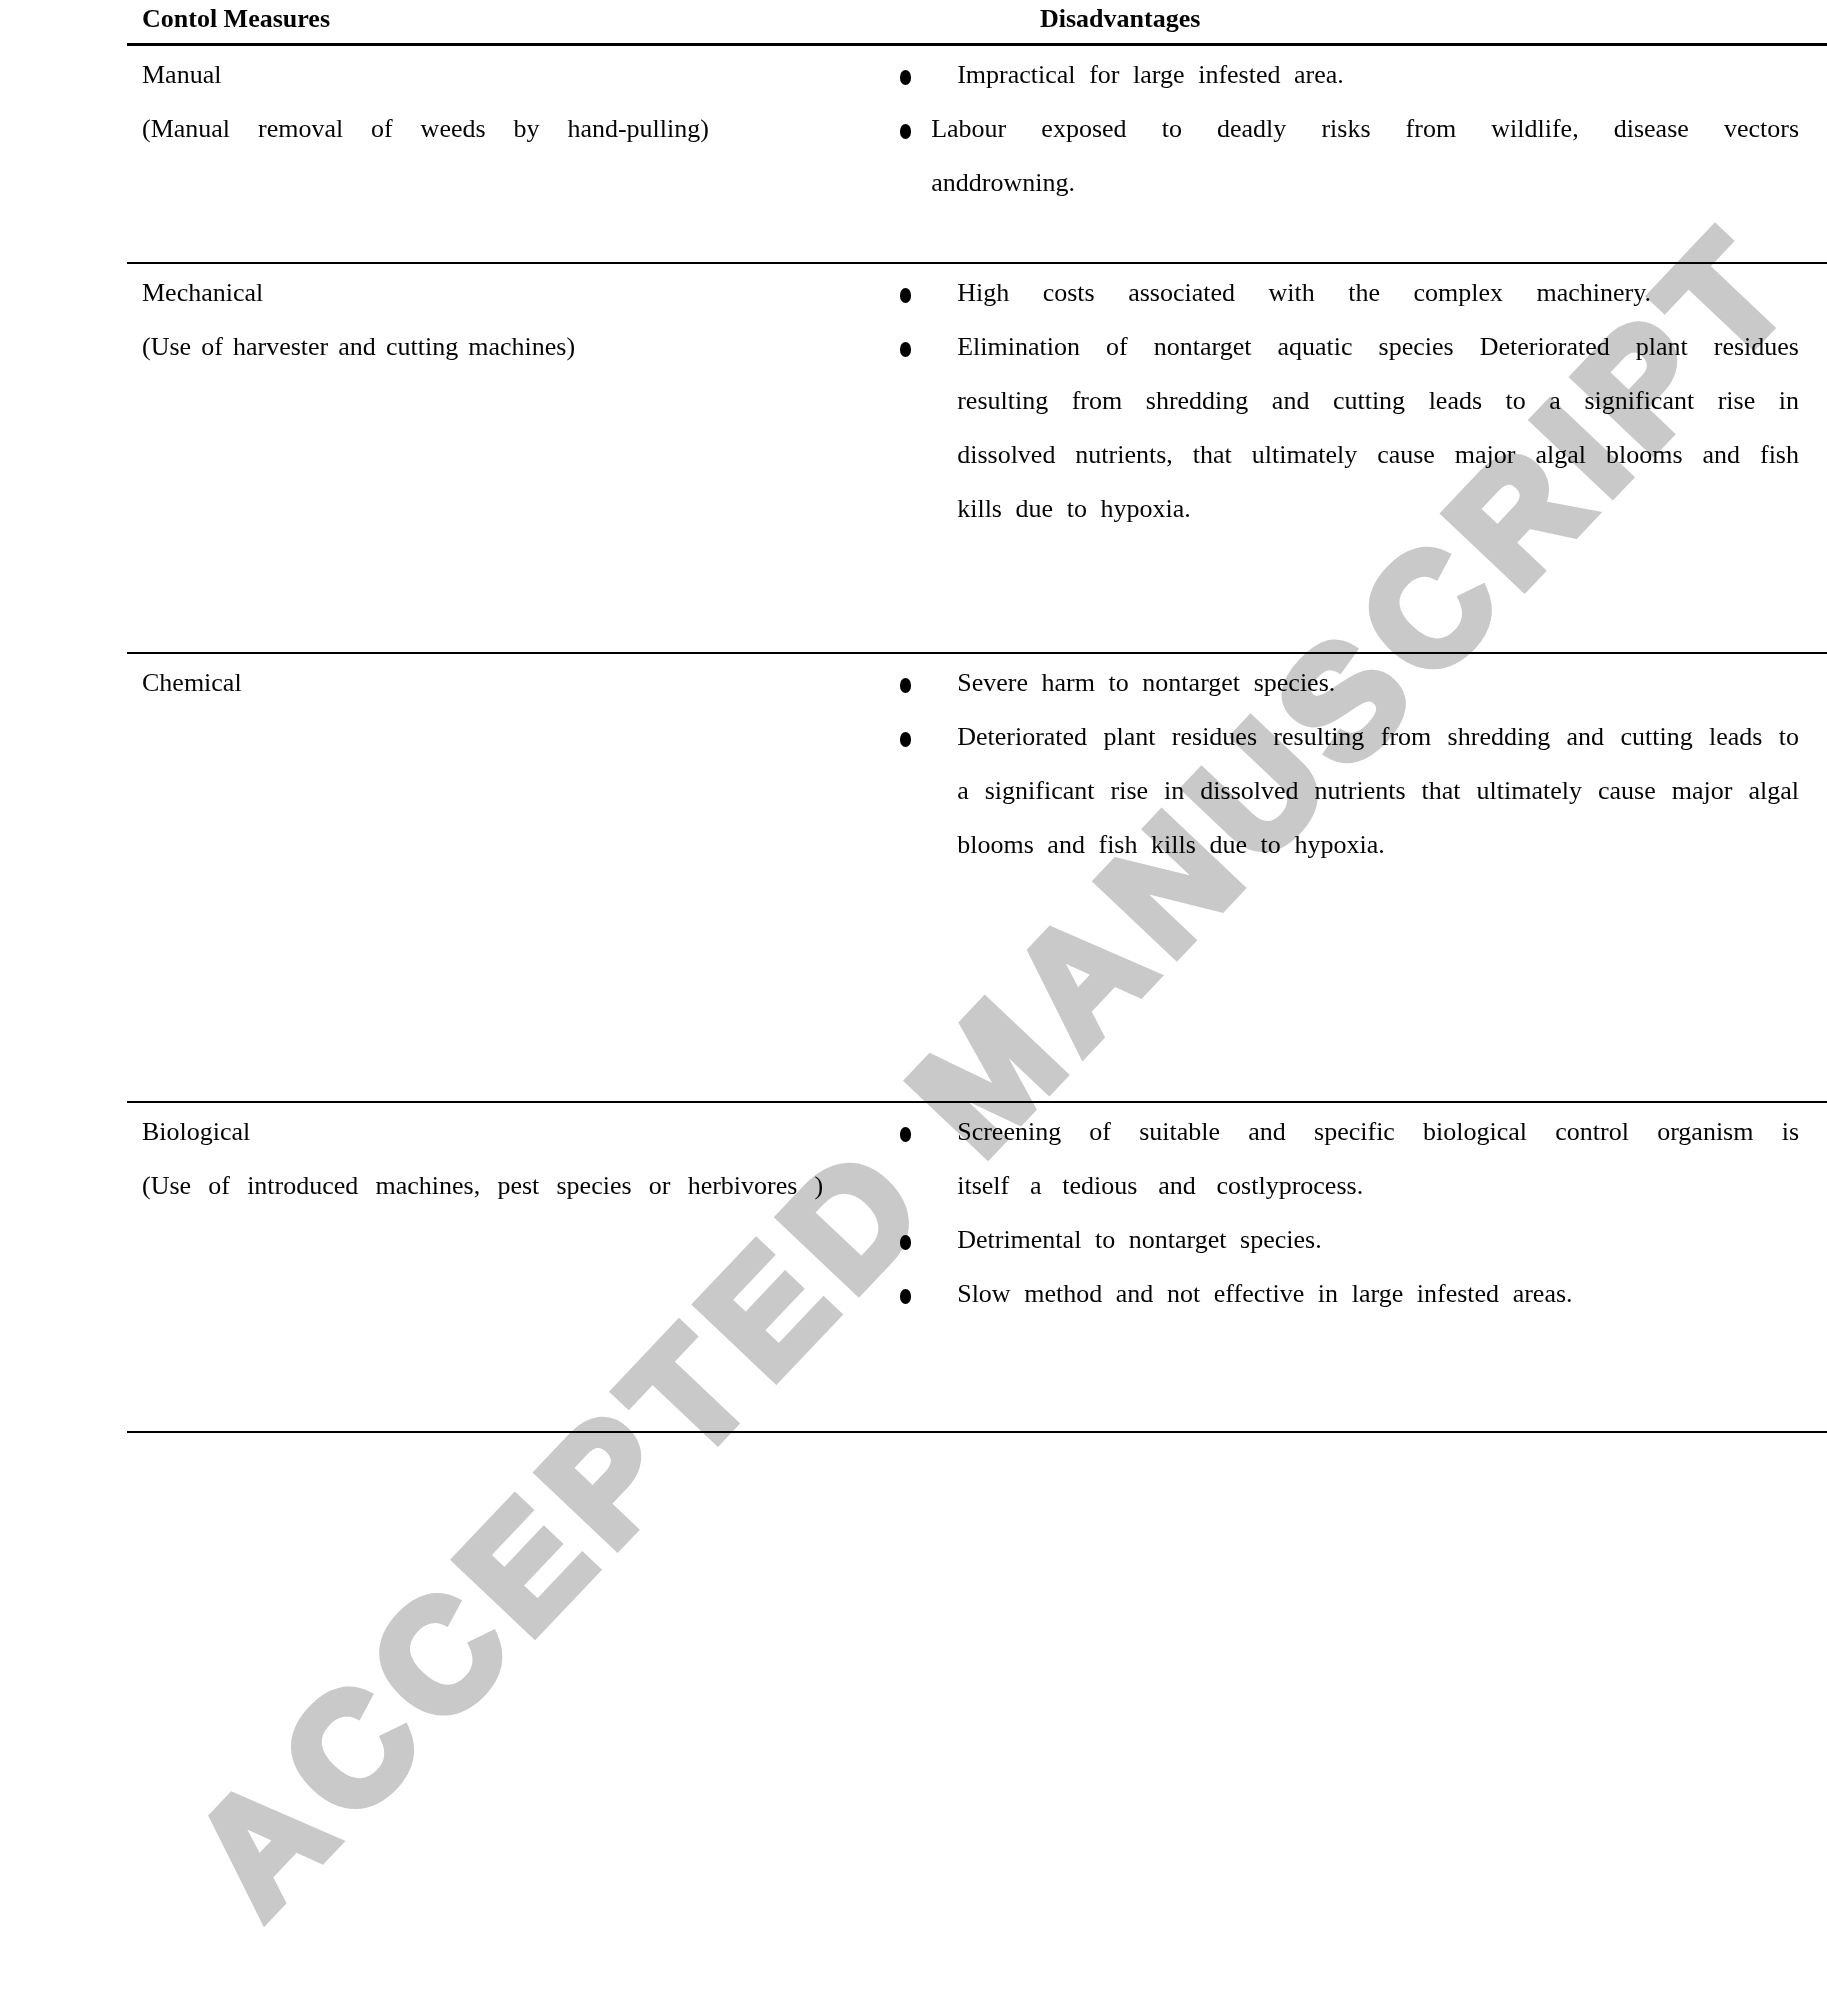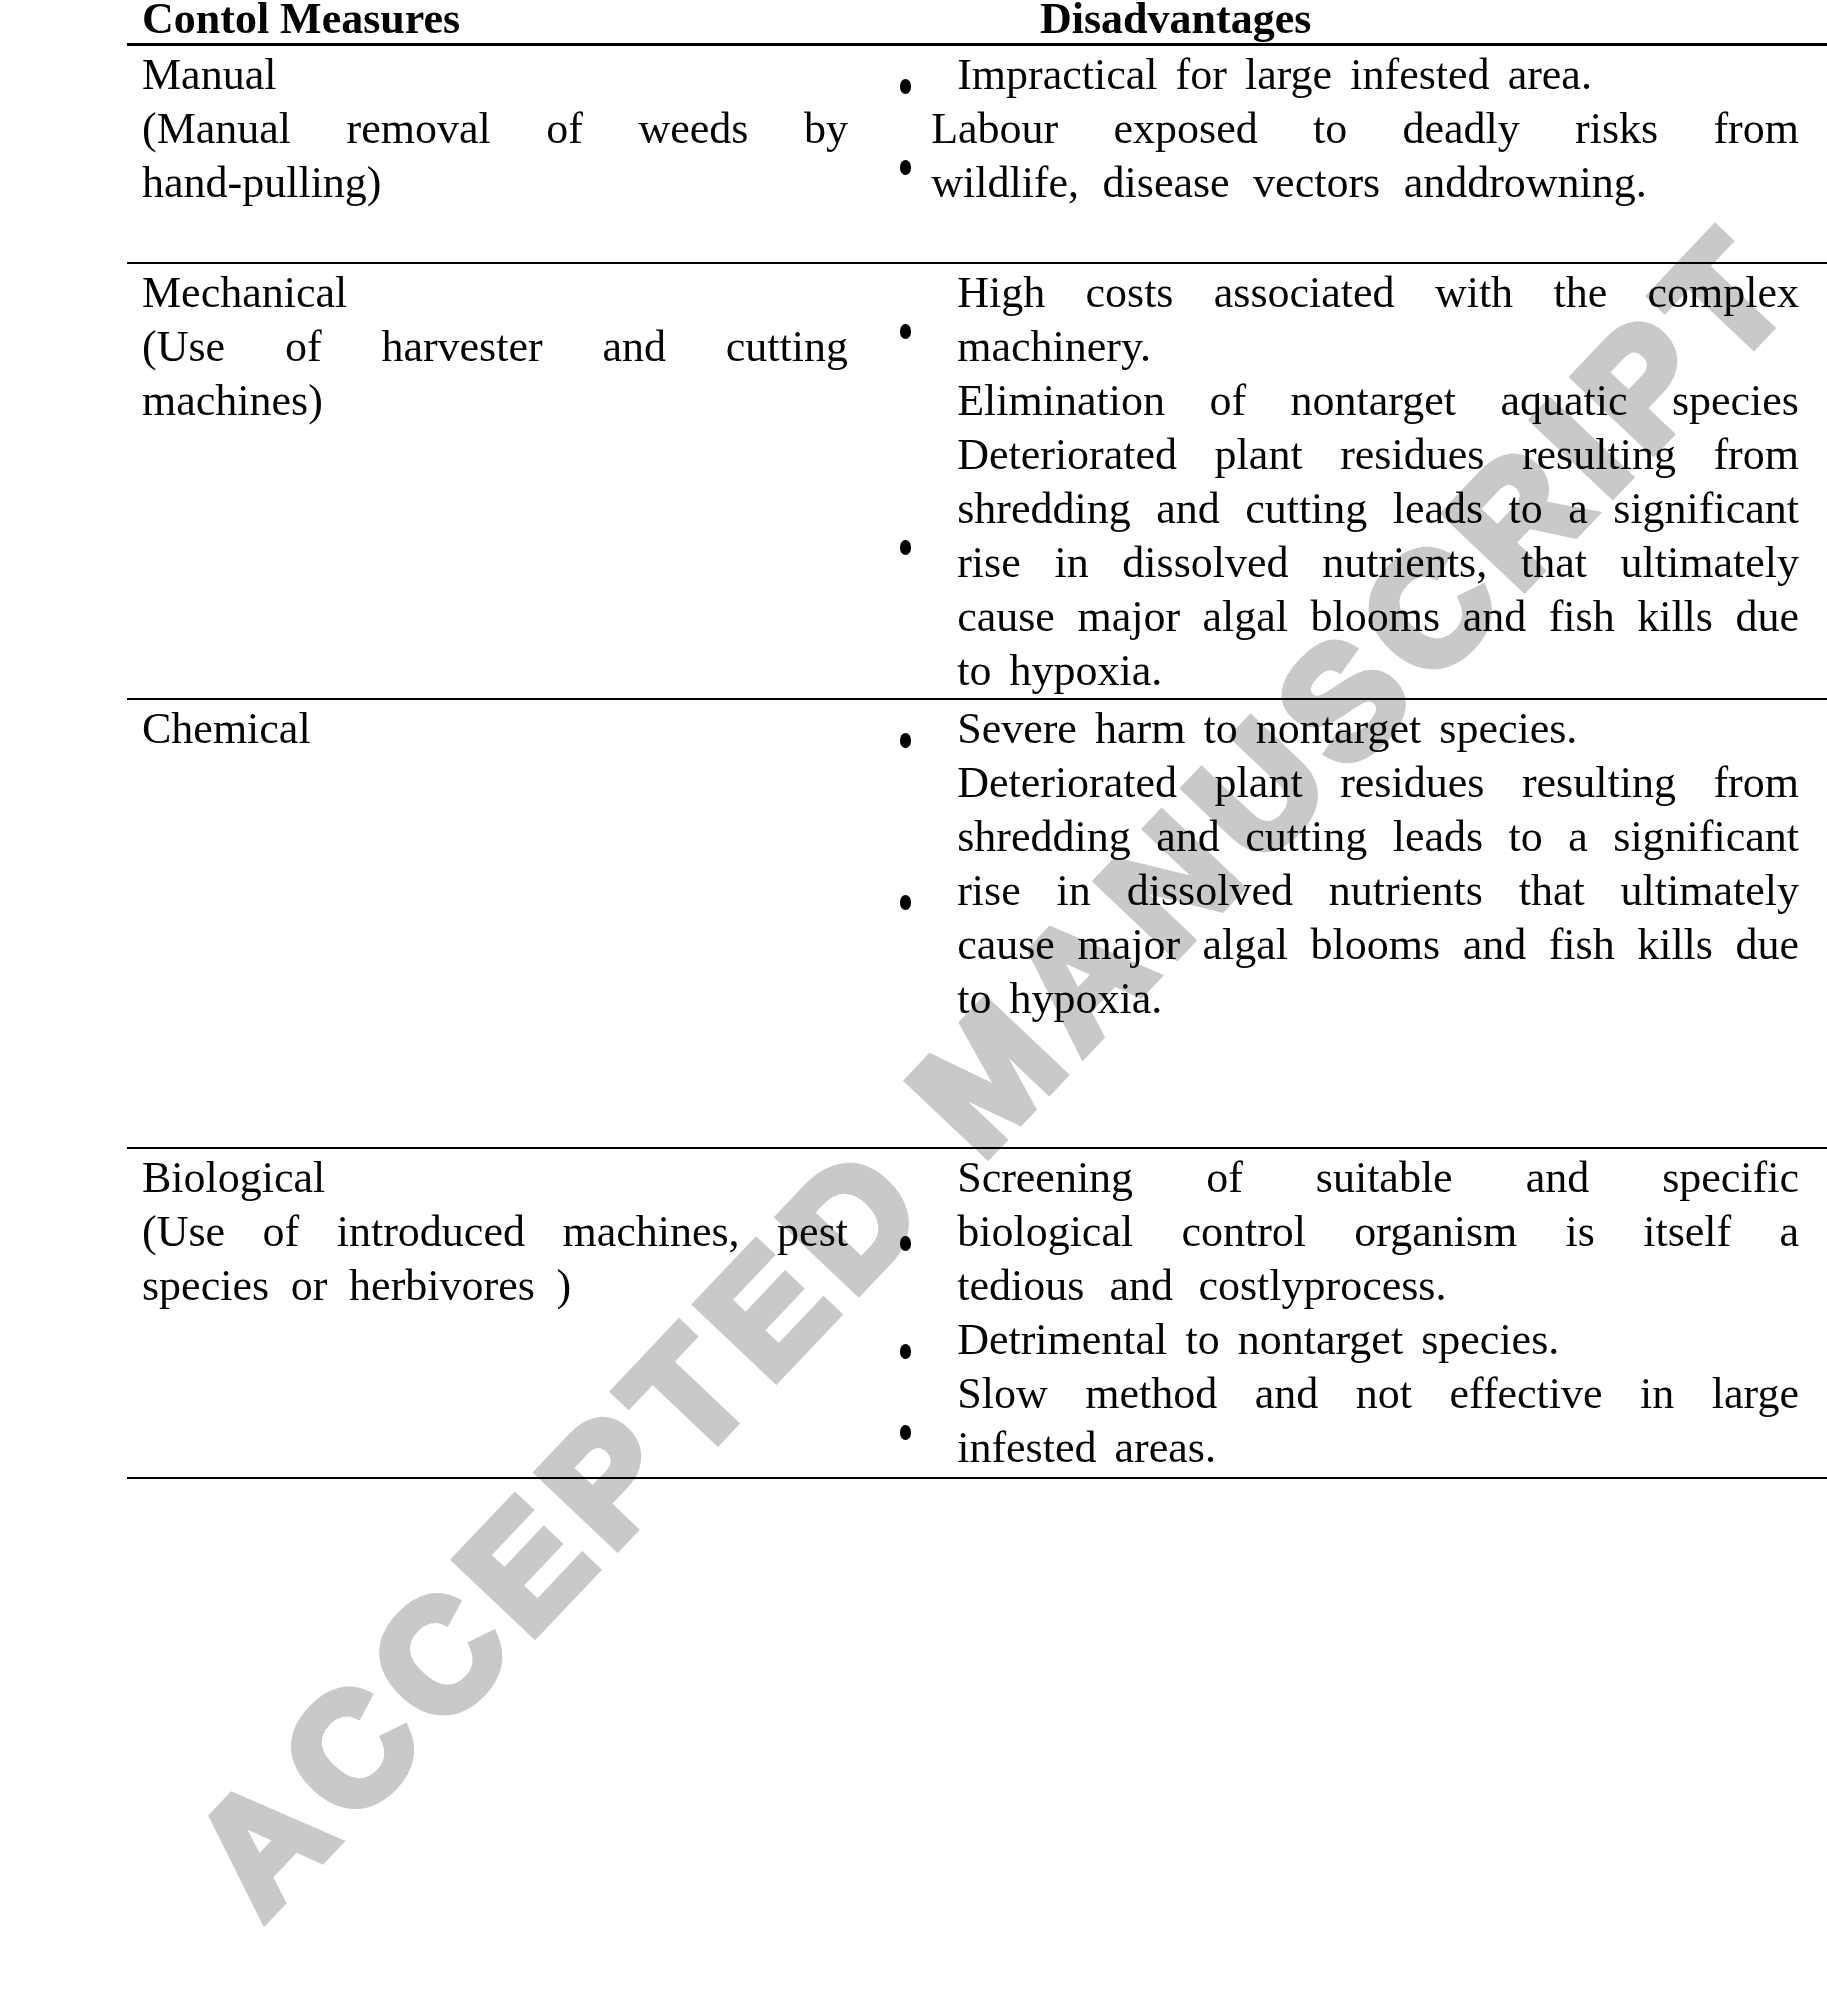--- a/index.html
+++ b/index.html
@@ -23,21 +23,21 @@
     -webkit-text-stroke:9.8px #c9c9c9;
     white-space:nowrap;
     z-index:0;
     user-select:none;
   }
   .doc {
     position:absolute;
     left:127px; top:0;
     width:1700px;
     z-index:1;
-    font-size:44px;
+    font-size:26px;
     line-height:54px;
   }
   p { margin:0; }
   .thead {
     display:flex;
     border-bottom:3.6px solid #000;
     padding:0.9px 0 6.2px 0;
     font-weight:bold;
     line-height:36px;
   }
@@ -54,21 +54,21 @@
   .row-mechanical { min-height:390px; }
   .row-chemical   { min-height:449px; }
   .row-biological { min-height:330px; }
   .cl { width:753px; box-sizing:border-box; padding-left:15px; }
   .cl .desc { max-width:706px; text-align:justify; }
   .desc-manual     { word-spacing:21.4px; }
   .desc-mechanical { word-spacing:3.6px; }
   .desc-chemical   { word-spacing:5.3px; }
   .desc-biological { word-spacing:10.7px; }
   .cr { flex:1; box-sizing:border-box; padding-right:28px; }
-  .bullet { display:flex; align-items:center; }
+  .bullet { display:flex; align-items:flex-start; }
   .dot {
     width:11.6px; height:15px;
     border-radius:50%;
     background:#000;
     margin:22px 0 0 19.6px;
     flex:none;
   }
   .btext {
     flex:1;
     margin-left:46px;

